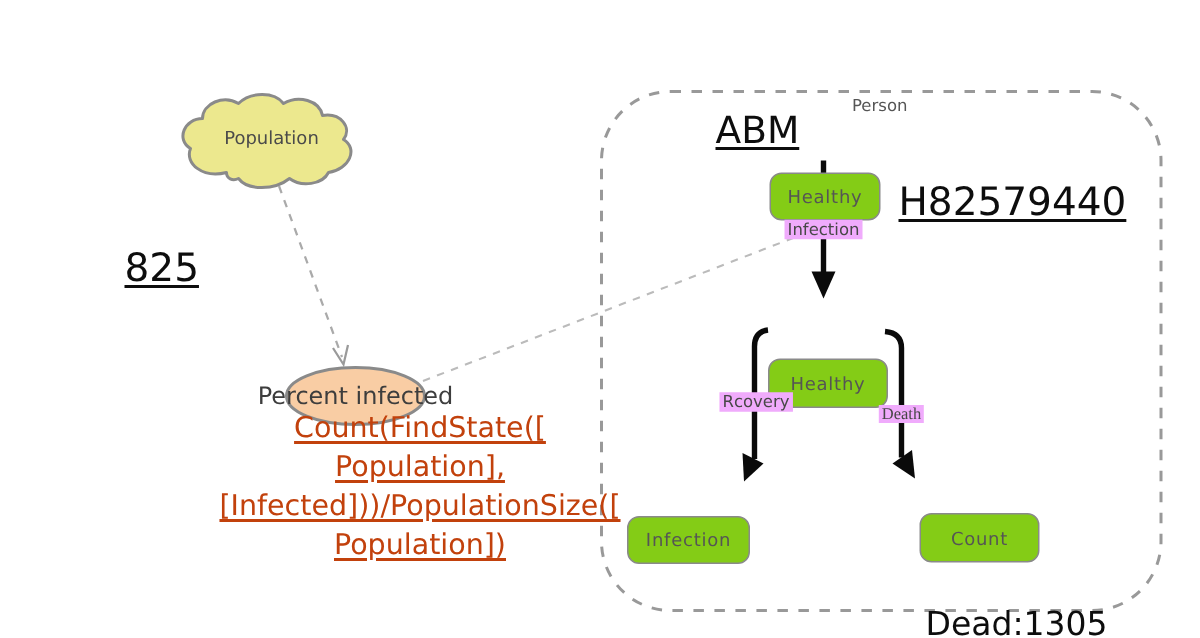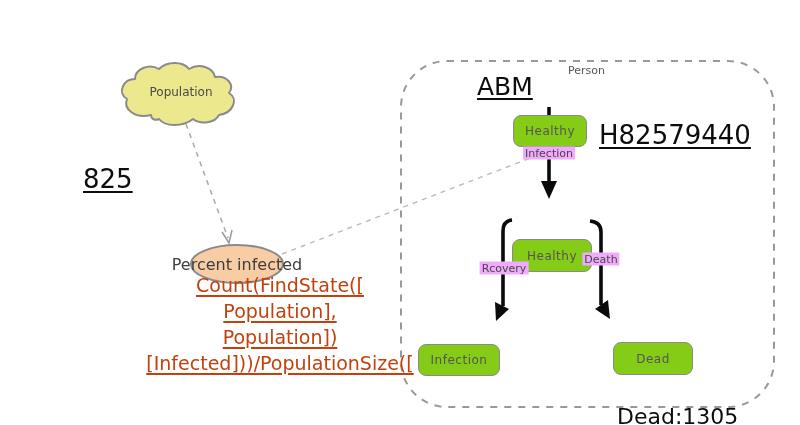--- a/index.html
+++ b/index.html
@@ -64,22 +64,22 @@
 
   <div class="abs shape-label center" style="left:181px;top:92px;">Population</div>
 
   <div class="abs big-underline id-text" style="left:83px;top:118px;">825</div>
 
   <div class="abs center" style="left:237px;top:264px;font-size:16px;color:#3d3d3d;">Percent infected</div>
 
   <div class="formula">
     <div>Count(FindState([</div>
     <div>Population],</div>
+    <div>[Infected]))/PopulationSize([</div>
     <div>Population])</div>
-    <div>[Infected]))/PopulationSize([</div>
   </div>
 
   <div class="abs big-underline" style="left:477px;top:26px;font-size:25px;">ABM</div>
 
   <div class="abs small-tag" style="left:568px;top:64px;">Person</div>
 
   <div class="abs big-underline id-text" style="left:599px;top:74px;">H82579440</div>
 
   <div class="node-box" style="left:513px;top:76px;width:72px;height:30px;">
     <span>Healthy</span>
@@ -87,26 +87,26 @@
 
   <div class="node-box" style="left:512px;top:200px;width:78px;height:31px;">
     <span>Healthy</span>
   </div>
 
   <div class="node-box" style="left:418px;top:305px;width:80px;height:30px;">
     <span>Infection</span>
   </div>
 
   <div class="node-box" style="left:613px;top:303px;width:78px;height:31px;">
-    <span>Dead</span>
+    <span>Count</span>
   </div>
 
   <div class="abs trans-label center" style="left:549px;top:153px;">Infection</div>
 
   <div class="abs trans-label center" style="left:504px;top:268px;">Rcovery</div>
 
-  <div class="abs trans-label center" style="left:601px;top:259px;">Death</div>
+  <div class="abs trans-label center" style="left:601px;top:276px;font-family:Liberation Serif, serif;">Death</div>
 
 
 
   <div class="abs big-underline" style="left:617px;top:358px;">Dead:1305</div>
 
 </div>
 
 </body></html>

